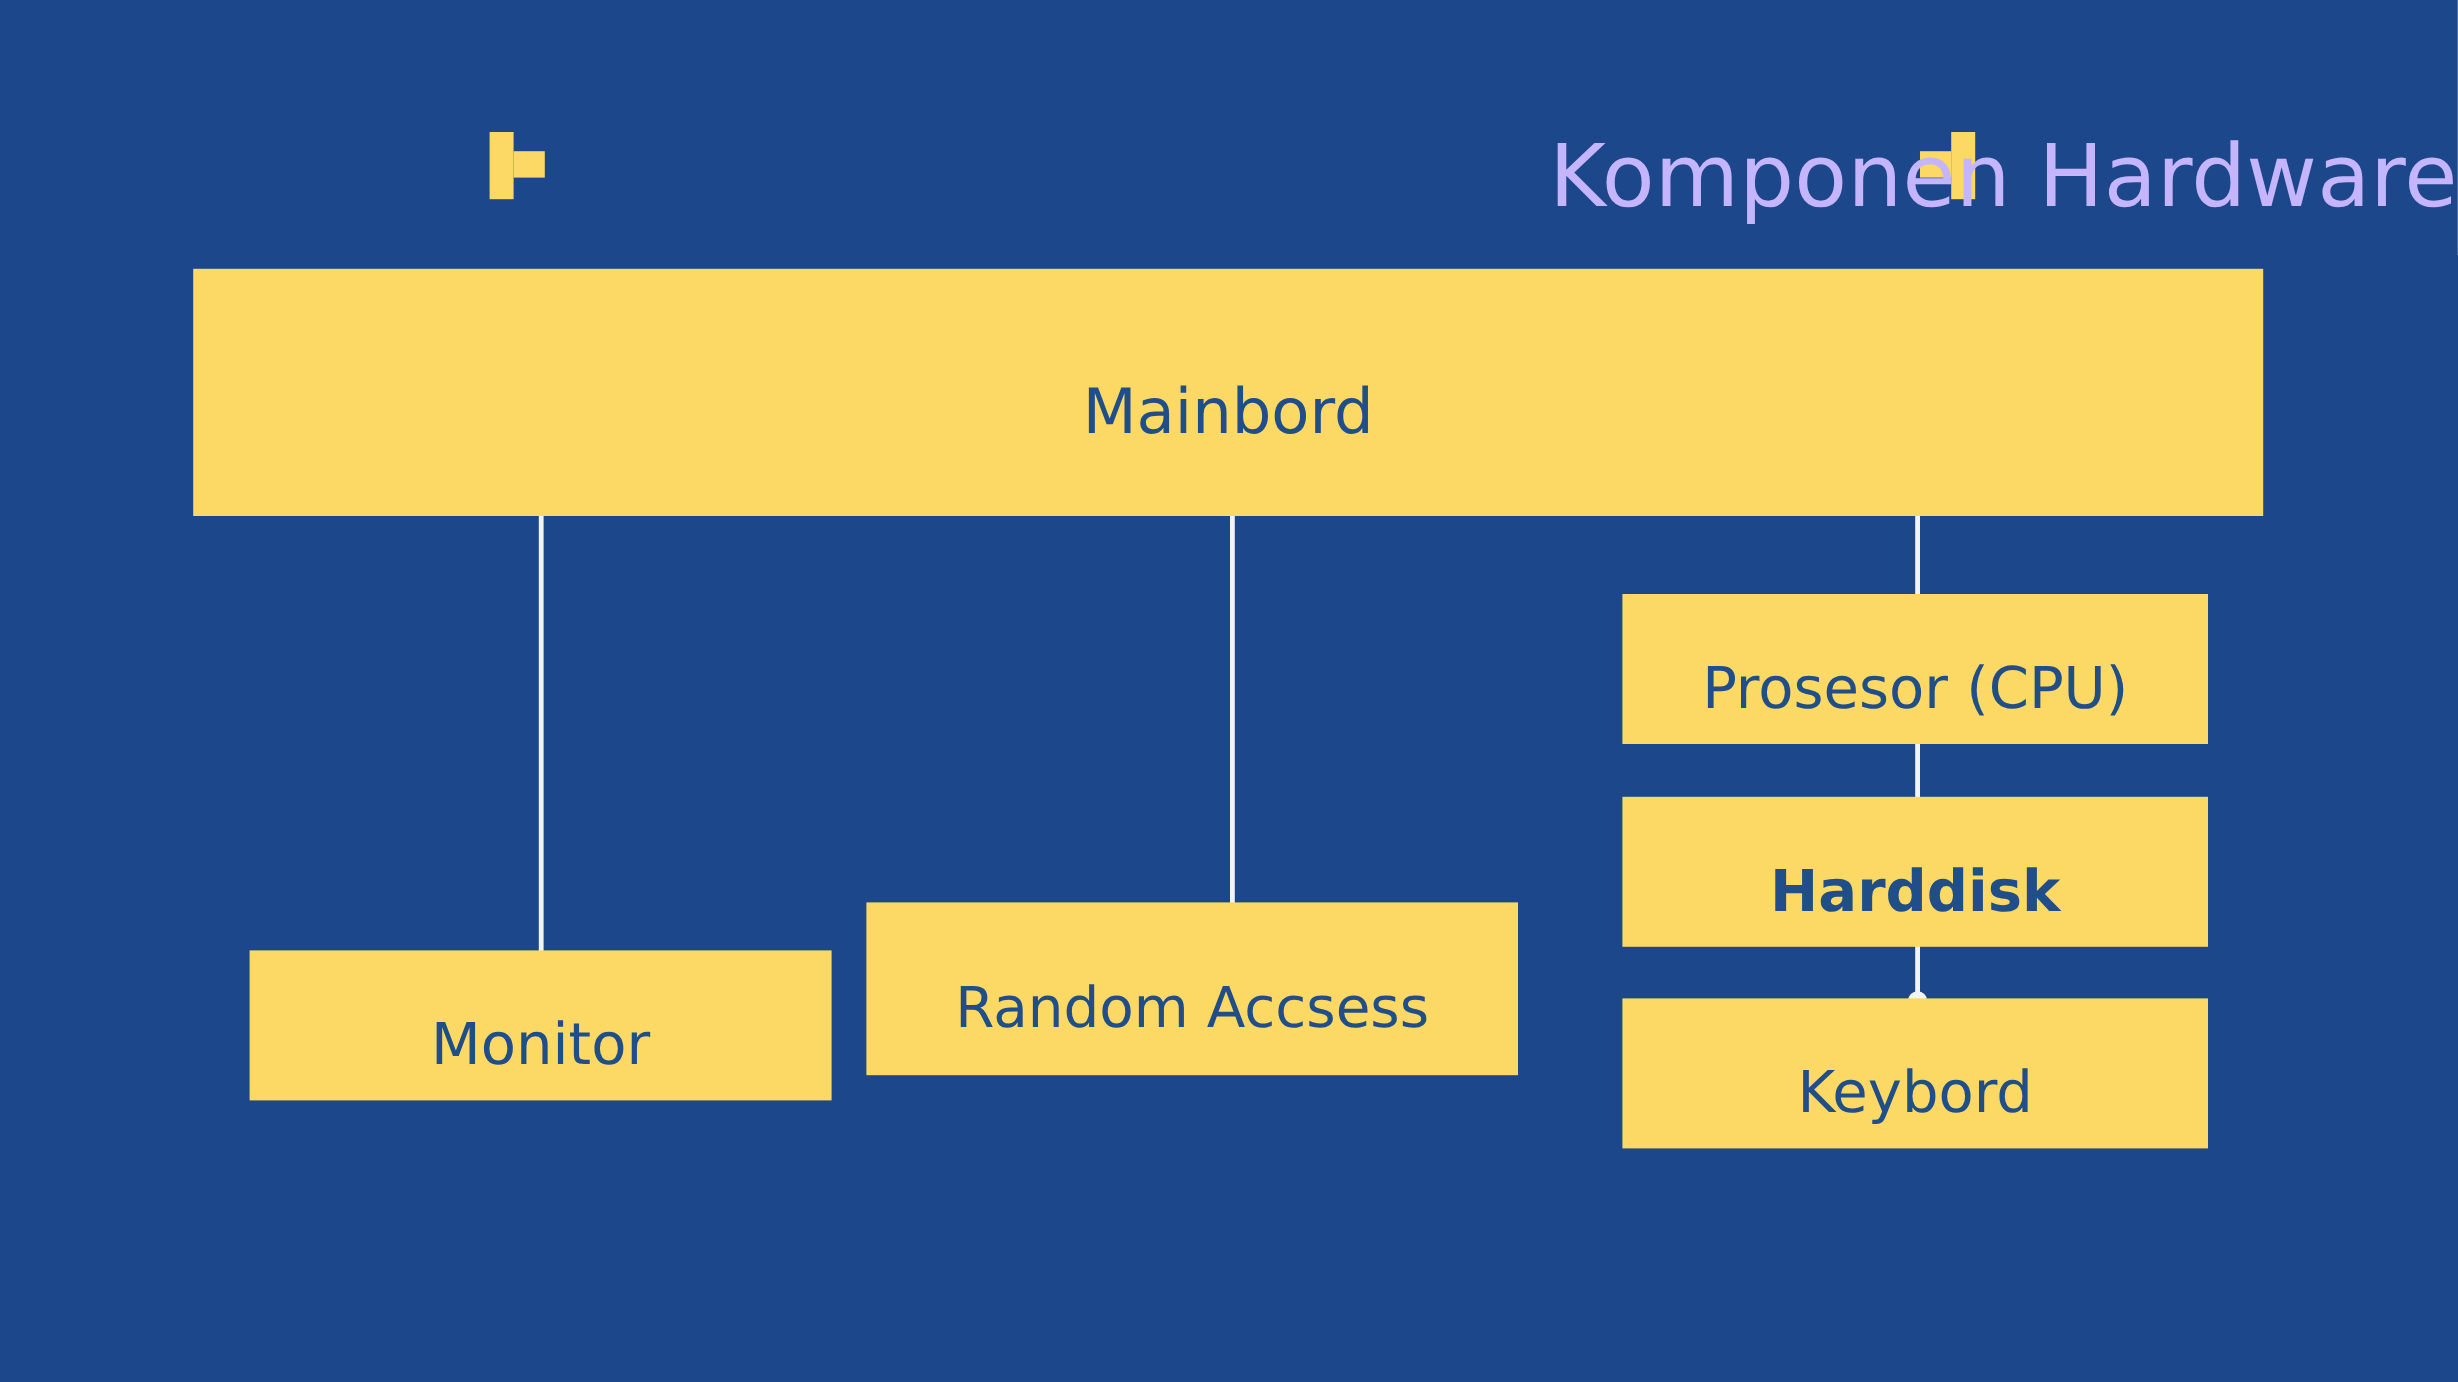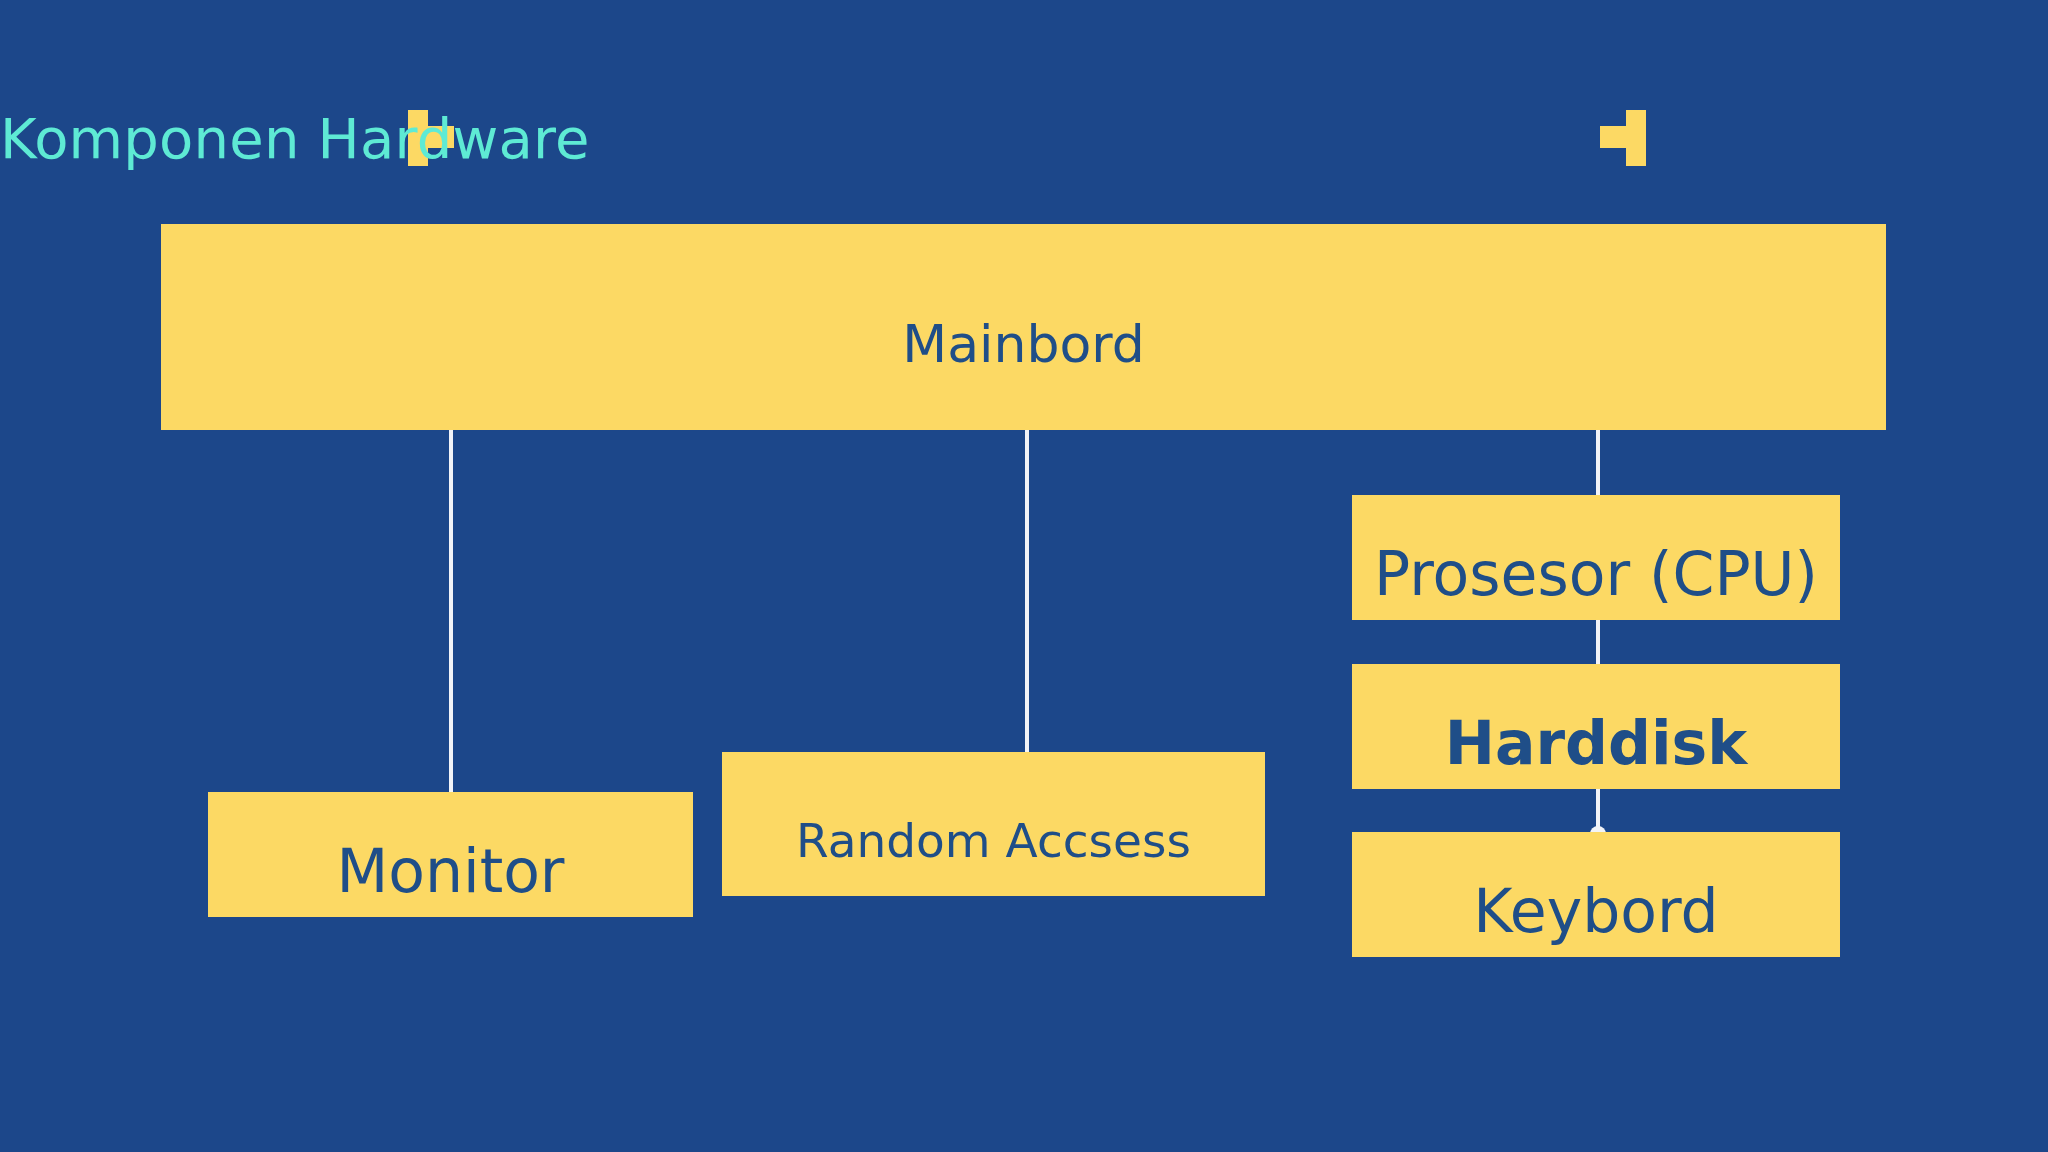--- a/index.html
+++ b/index.html
@@ -21,23 +21,23 @@
     background: #1c478a;
     overflow: hidden;
   }
 
   
   .title-text {
     position: absolute;
     left: 0;
     top: 108px;
     width: 2048px;
-    text-align: left;
-    color: #5eead4;
-    font-size: 56px;
+    text-align: right;
+    color: #c4b5fd;
+    font-size: 72px;
     font-weight: 400;
     letter-spacing: 0.2px;
     line-height: 1.1;
     white-space: nowrap;
   }
 
   
   .bracket {
     position: absolute;
     top: 110px;
@@ -68,21 +68,21 @@
 
   
   .node {
     position: absolute;
     background: #fcd964;
     color: #1f4e88;
     display: flex;
     align-items: center;
     justify-content: center;
     text-align: center;
-    font-size: 60px;
+    font-size: 48px;
     font-weight: 400;
     line-height: 1.12;
     box-sizing: border-box;
     padding: 4px 10px;
   }
 
   .node-mainbord {
     left: 161px;
     top: 224px;
     width: 1725px;

